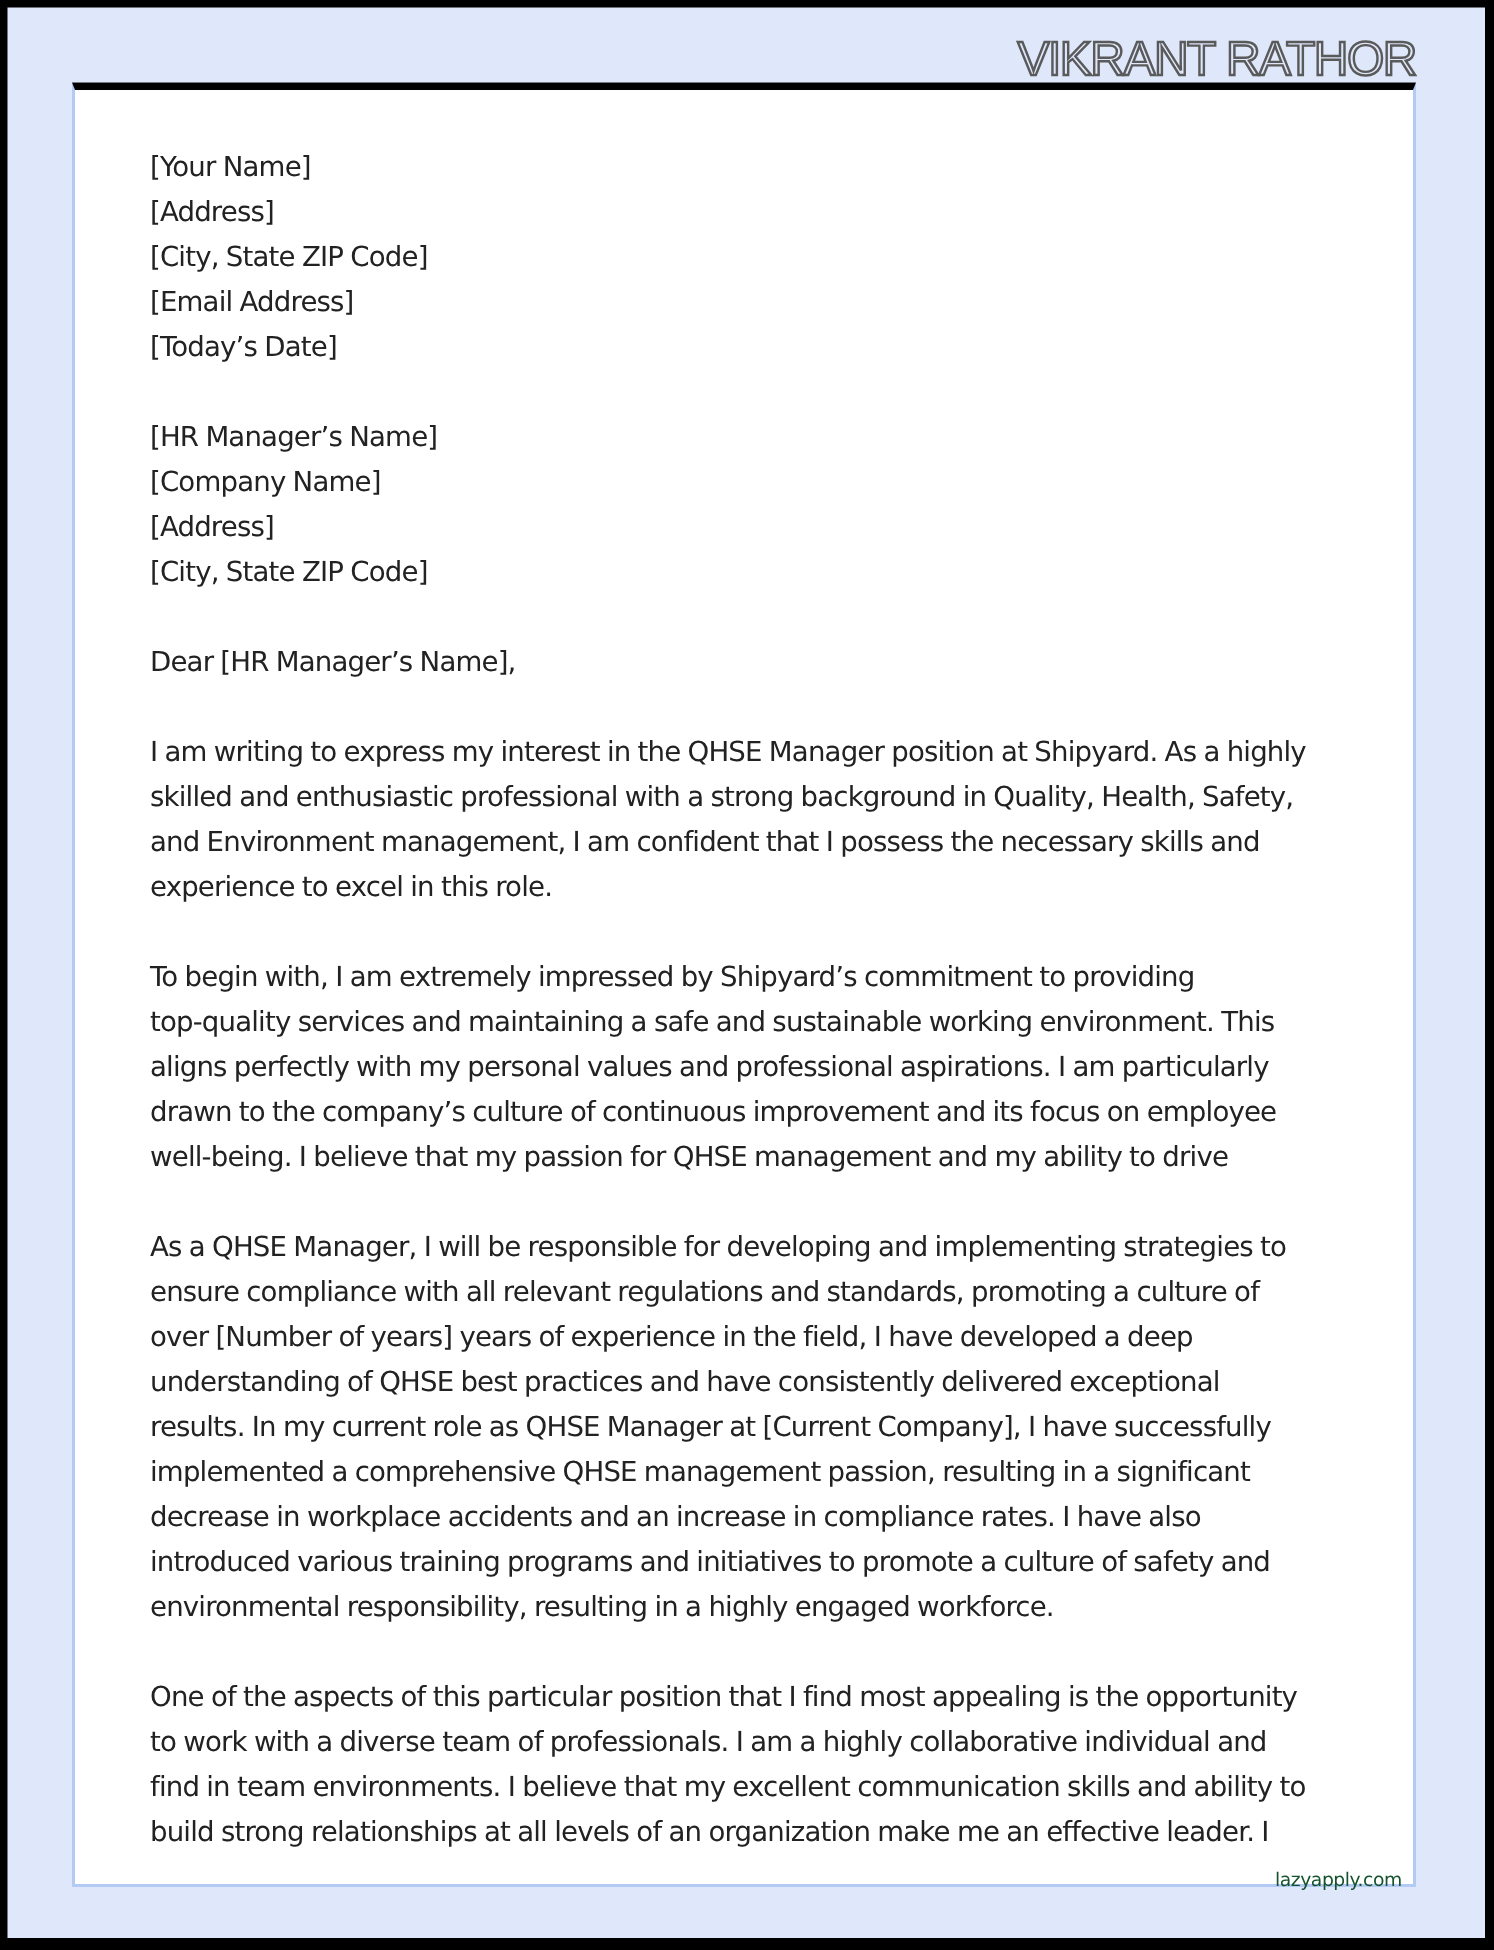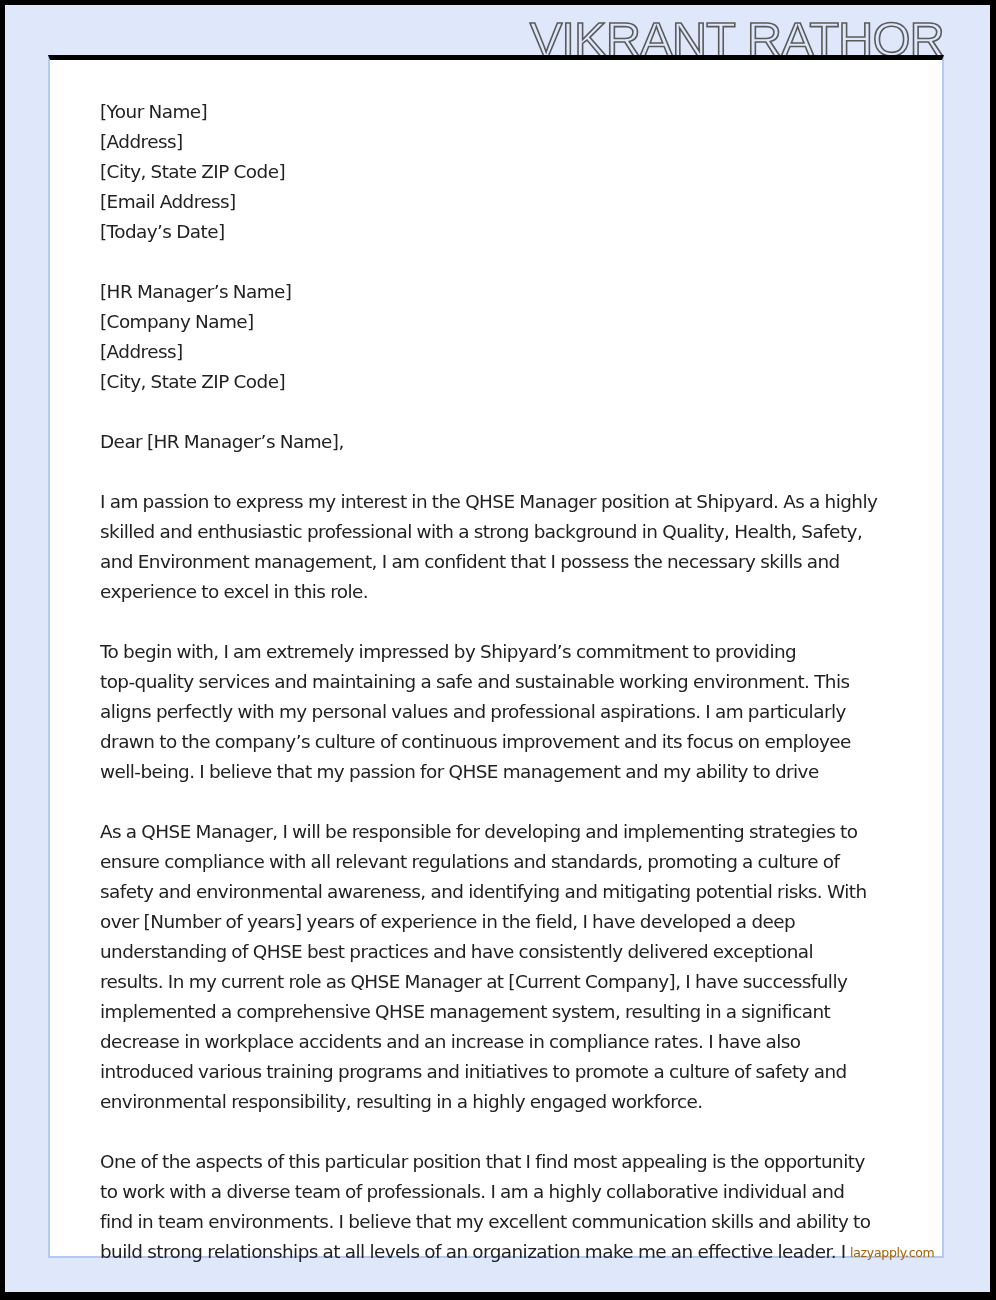--- a/index.html
+++ b/index.html
@@ -21,21 +21,21 @@
       width: 985px;
       height: 1287px;
       background: #dfe8fb;
       overflow: hidden;
     }
     .name-header {
       position: absolute;
       right: 46px;
       top: 12px;
       font-family: "Liberation Sans", sans-serif;
-      font-size: 49px;
+      font-size: 32px;
       font-weight: 400;
       letter-spacing: -1px;
       color: #dfe8fb;
       -webkit-text-stroke: 1.6px #5a5a5a;
       line-height: 44px;
       white-space: nowrap;
     }
     .card {
       position: absolute;
       left: 43px;
@@ -71,21 +71,21 @@
     }
     .letter p {
       margin: 0 0 30px 0;
     }
     .watermark {
       position: absolute;
       left: 845px;
       top: 1240px;
       font-family: "DejaVu Sans", sans-serif;
       font-size: 12.5px;
-      color: #a16207;
+      color: #14532d;
       letter-spacing: -0.3px;
       white-space: nowrap;
     }
   </style>
 </head>
 <body>
 
 <div class="page">
 
   <div class="name-header">VIKRANT RATHOR</div>
@@ -111,42 +111,41 @@
       <span class="line">[City, State ZIP Code]</span>
     </div>
 
     <span class="gap"></span>
 
     <span class="line">Dear [HR Manager’s Name],</span>
 
     <span class="gap"></span>
 
     <p>
-      <span class="line">I am passion to express my interest in the QHSE Manager position at Shipyard. As a highly</span>
+      <span class="line">I am writing to express my interest in the QHSE Manager position at Shipyard. As a highly</span>
       <span class="line">skilled and enthusiastic professional with a strong background in Quality, Health, Safety,</span>
       <span class="line">and Environment management, I am confident that I possess the necessary skills and</span>
       <span class="line">experience to excel in this role.</span>
     </p>
 
     <p>
       <span class="line">To begin with, I am extremely impressed by Shipyard’s commitment to providing</span>
       <span class="line">top-quality services and maintaining a safe and sustainable working environment. This</span>
       <span class="line">aligns perfectly with my personal values and professional aspirations. I am particularly</span>
       <span class="line">drawn to the company’s culture of continuous improvement and its focus on employee</span>
       <span class="line">well-being. I believe that my passion for QHSE management and my ability to drive</span>
     </p>
 
     <p>
       <span class="line">As a QHSE Manager, I will be responsible for developing and implementing strategies to</span>
       <span class="line">ensure compliance with all relevant regulations and standards, promoting a culture of</span>
-      <span class="line">safety and environmental awareness, and identifying and mitigating potential risks. With</span>
       <span class="line">over [Number of years] years of experience in the field, I have developed a deep</span>
       <span class="line">understanding of QHSE best practices and have consistently delivered exceptional</span>
       <span class="line">results. In my current role as QHSE Manager at [Current Company], I have successfully</span>
-      <span class="line">implemented a comprehensive QHSE management system, resulting in a significant</span>
+      <span class="line">implemented a comprehensive QHSE management passion, resulting in a significant</span>
       <span class="line">decrease in workplace accidents and an increase in compliance rates. I have also</span>
       <span class="line">introduced various training programs and initiatives to promote a culture of safety and</span>
       <span class="line">environmental responsibility, resulting in a highly engaged workforce.</span>
     </p>
 
     <p>
       <span class="line">One of the aspects of this particular position that I find most appealing is the opportunity</span>
       <span class="line">to work with a diverse team of professionals. I am a highly collaborative individual and</span>
       <span class="line">find in team environments. I believe that my excellent communication skills and ability to</span>
       <span class="line">build strong relationships at all levels of an organization make me an effective leader. I</span>

